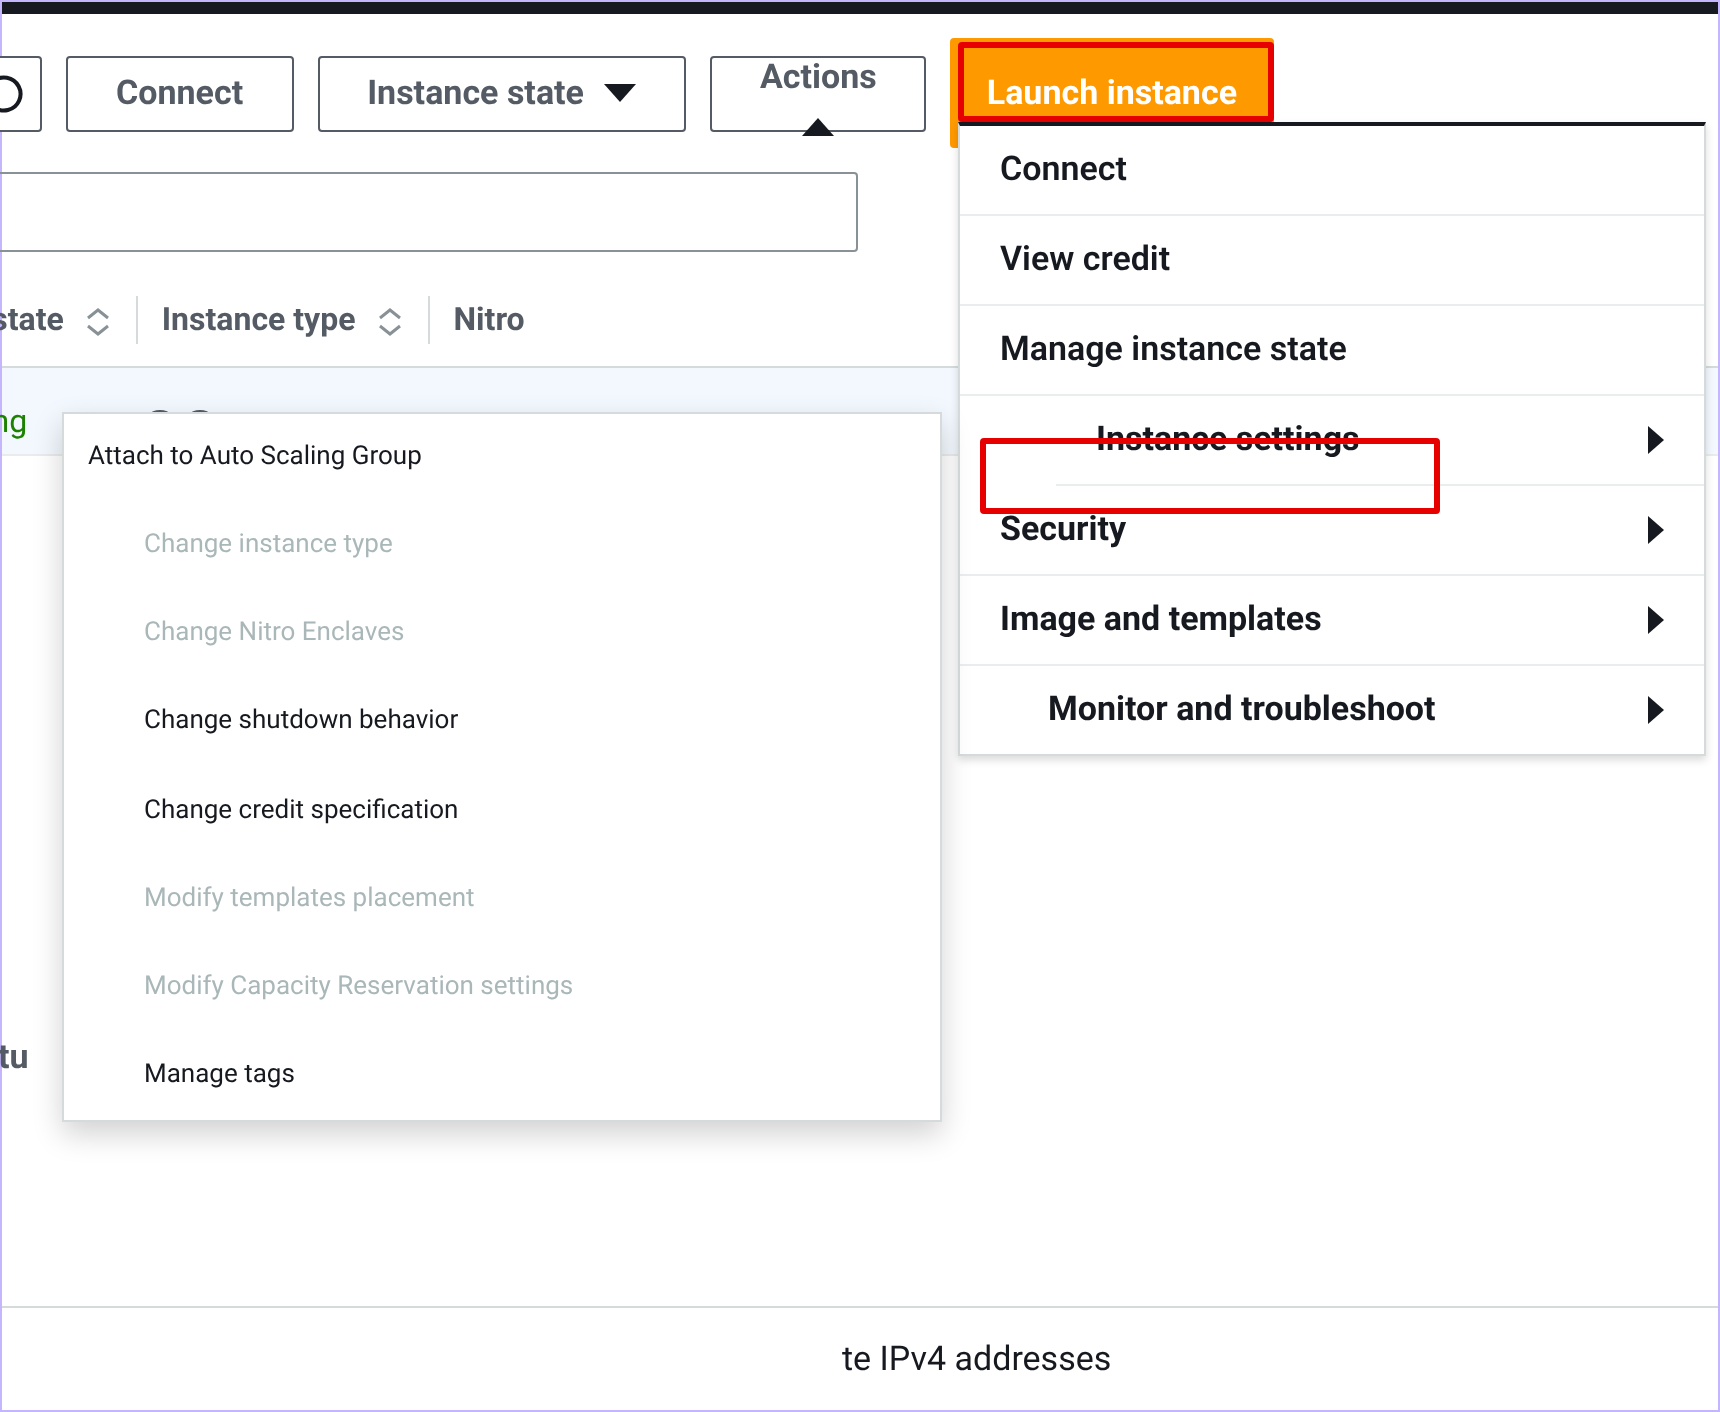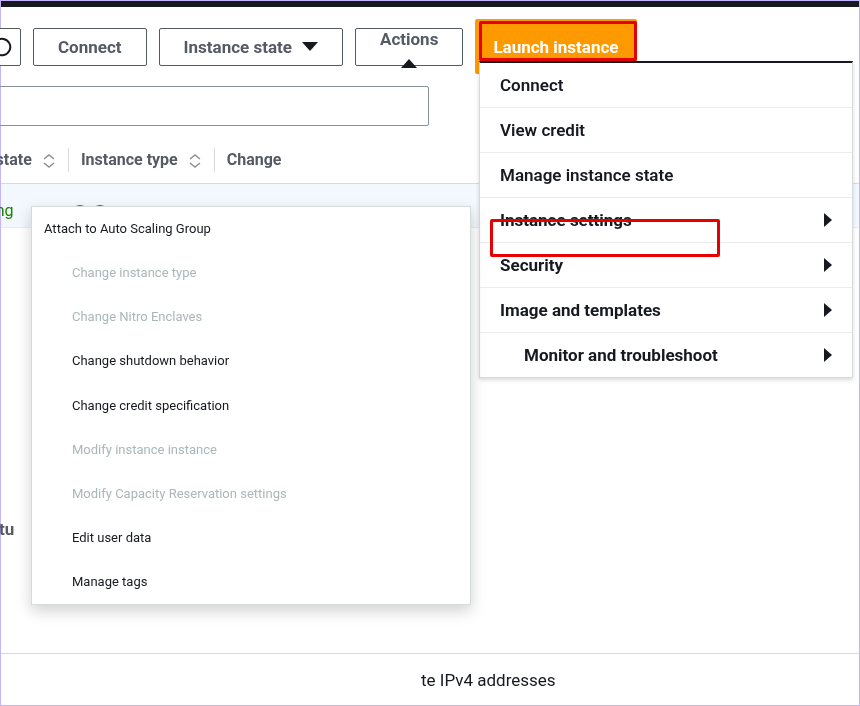--- a/index.html
+++ b/index.html
@@ -185,21 +185,21 @@
       <span>Instance type</span>
       <span class="sort">
           <svg width="14" height="14" viewBox="0 0 14 14" fill="none" stroke="#879196" stroke-width="1.5">
             <path d="M2 5 L7 1 L12 5"></path>
             <path d="M2 9 L7 13 L12 9"></path>
           </svg>
         </span>
     </div>
     <div class="vr"></div>
     <div class="th">
-      <span>Change</span>
+      <span>Nitro</span>
     </div>
   </div>
 
   <div class="table-row" style="background:#f2f8fd;"></div>
 
   <span class="running-label">ning</span>
   <div class="circle-icons">
     <span class="circ">+</span>
     <span class="circ" style="border-color:#545b64;">−</span>
   </div>
@@ -210,21 +210,21 @@
   <div class="menu">
     <div class="menu-item">
         <span>Connect</span>
       </div>
     <div class="menu-item">
         <span>View credit</span>
       </div>
     <div class="menu-item">
         <span>Manage instance state</span>
       </div>
-    <div class="menu-item sub" style="position:relative;">
+    <div class="menu-item sub" style="position:relative;margin-left:48px;">
       <span>Instance settings</span>
       <span class="chev"></span>
     </div>
     <div class="menu-item sub">
         <span>Security</span>
         <span class="chev"></span>
       </div>
     <div class="menu-item sub">
         <span>Image and templates</span>
         <span class="chev"></span>
@@ -236,23 +236,22 @@
   </div>
 
   <div class="hl-red" style="top:218px;left:489px;width:230px;height:38px;"></div>
 
   <div class="submenu">
     <div class="sm-item"><span>Attach to Auto Scaling Group</span></div>
     <div class="sm-item disabled"><span>Change instance type</span></div>
     <div class="sm-item disabled"><span>Change Nitro Enclaves</span></div>
     <div class="sm-item"><span>Change shutdown behavior</span></div>
     <div class="sm-item"><span>Change credit specification</span></div>
-    <div class="sm-item disabled"><span>Modify instance instance</span></div>
+    <div class="sm-item disabled"><span>Modify templates placement</span></div>
     <div class="sm-item disabled"><span>Modify Capacity Reservation settings</span></div>
-    <div class="sm-item"><span>Edit user data</span></div>
     <div class="sm-item"><span>Manage tags</span></div>
   </div>
 
   <div class="hl-red" style="top:362px;left:40px;width:330px;height:40px;"></div>
 
   <div class="bottom-strip">
     <span>te IPv4 addresses</span>
   </div>
 </div>
 

